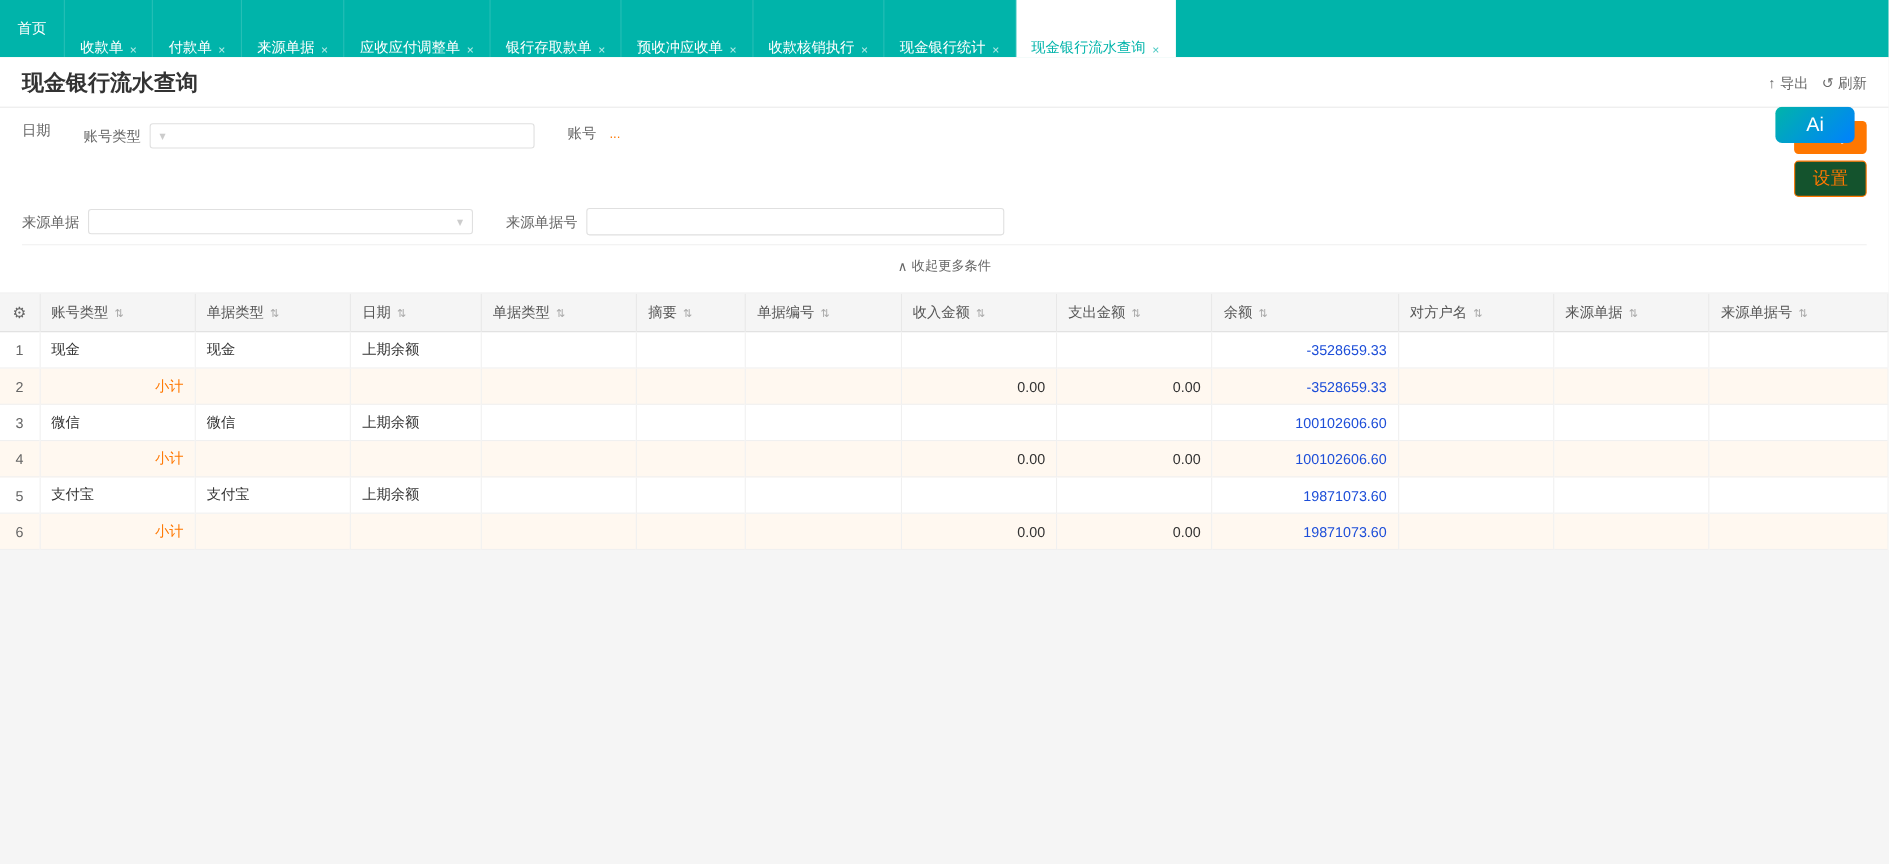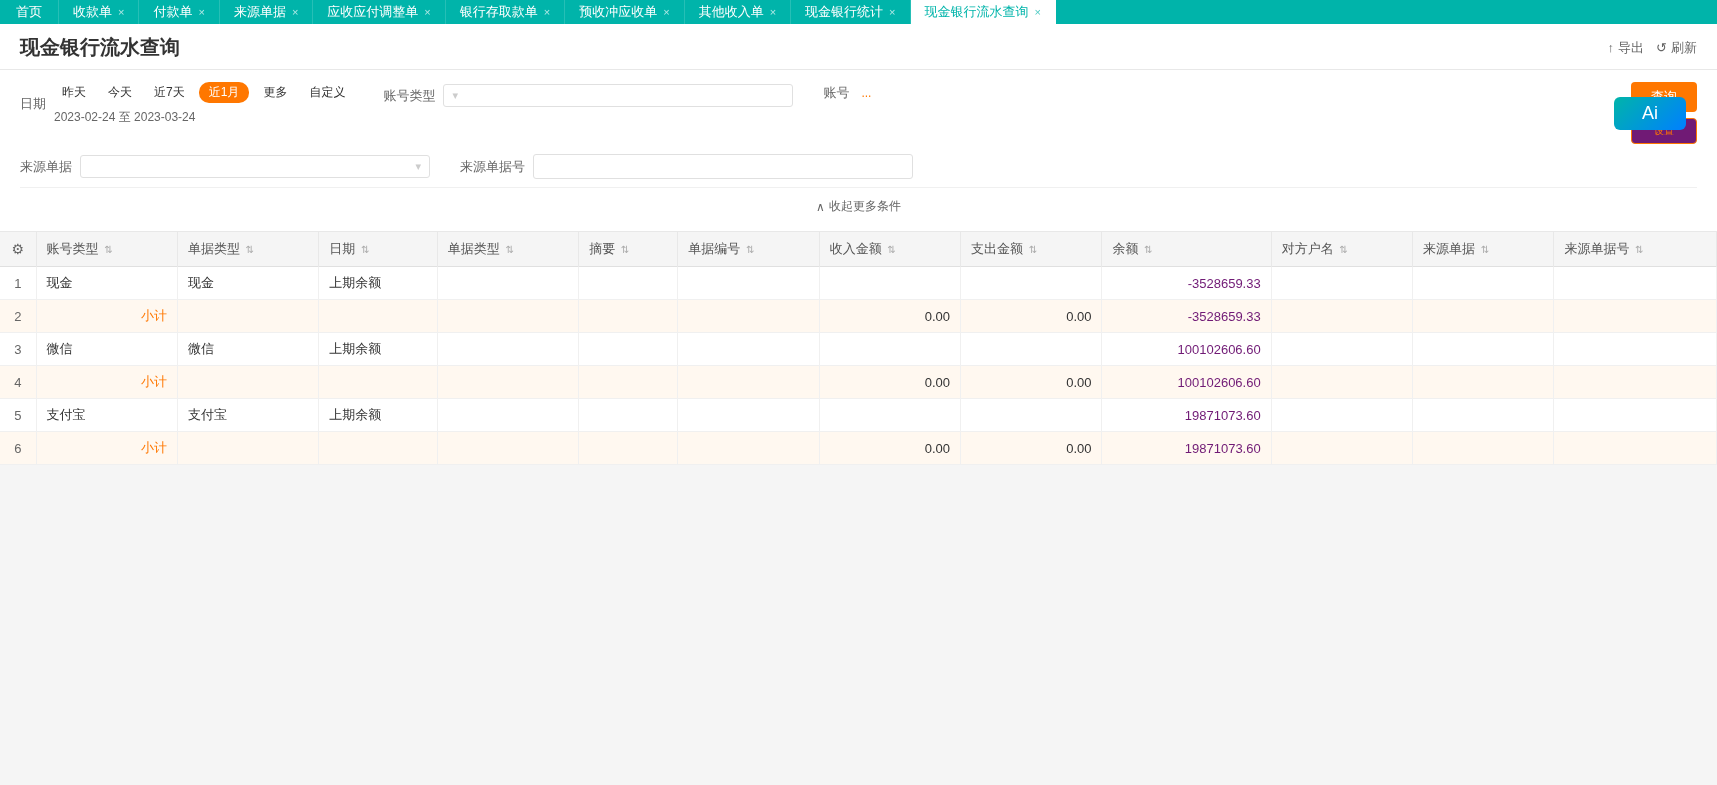--- a/index.html
+++ b/index.html
@@ -3,27 +3,27 @@
   <meta charset="utf-8">
   <style>
     * { box-sizing: border-box; margin: 0; padding: 0; }
     body { font-family: 'Microsoft YaHei', Arial, sans-serif; font-size: 13px; background: #f5f5f5; color: #333; }
 
     
     .top-nav {
       display: flex;
       align-items: center;
       background: #00b4aa;
-      height: 24px;
+      height: 52px;
       padding: 0 0;
       overflow: hidden;
     }
     .nav-item {
       display: flex;
-      align-items: center;
+      align-items: flex-end;
       padding: 0 14px;
       height: 100%;
       color: #fff;
       font-size: 13px;
       cursor: pointer;
       white-space: nowrap;
       border-right: 1px solid rgba(255,255,255,0.15);
     }
     .nav-item.active {
       background: #fff;
@@ -138,26 +138,26 @@
     .query-btn {
       background: #ff7700;
       color: #fff;
       border: none;
       border-radius: 4px;
       padding: 6px 20px;
       font-size: 13px;
       cursor: pointer;
     }
     .settings-btn {
-      background: #701a75;
+      background: #14532d;
       color: #ff7700;
       border: 1px solid #ff7700;
       border-radius: 4px;
       padding: 5px 16px;
-      font-size: 10px;
+      font-size: 16px;
       cursor: pointer;
     }
     .more-btn {
       color: #ff7700;
       font-size: 12px;
       cursor: pointer;
       padding: 2px 4px;
     }
     .collapse-btn {
       display: flex;
@@ -205,21 +205,21 @@
     }
     tbody tr.subtotal {
       background: #fff8f0;
     }
     tbody td {
       padding: 7px 10px;
       white-space: nowrap;
       border-right: 1px solid #f0f0f0;
     }
     .td-number { text-align: right; }
-    .td-orange { color: #701a75; margin-top: 24px; }
+    .td-orange { color: #1d4ed8; margin-top: 24px; }
     .td-index { color: #666; text-align: center; }
     .gear-col { width: 36px; text-align: center; }
     .gear-icon { color: #666; font-size: 14px; cursor: pointer; }
     .subtotal-label { color: #ff7700; text-align: right; }
 
     
     .ai-badge {
       position: fixed;
       top: 97px;
       right: 31px;
@@ -262,21 +262,21 @@
   </div>
   <div class="nav-item">
     <span>银行存取款单</span>
     <span class="close-x">×</span>
   </div>
   <div class="nav-item">
     <span>预收冲应收单</span>
     <span class="close-x">×</span>
   </div>
   <div class="nav-item">
-    <span>其他收入单</span>
+    <span>收款核销执行</span>
     <span class="close-x">×</span>
   </div>
   <div class="nav-item">
     <span>现金银行统计</span>
     <span class="close-x">×</span>
   </div>
   <div class="nav-item active">
     <span>现金银行流水查询</span>
     <span class="close-x">×</span>
   </div>
@@ -298,31 +298,20 @@
 
 <div class="filter-area">
   <div class="filter-main-row">
 
     <div style="flex:1; display:flex; flex-direction:column; gap:10px;">
 
       <div style="display:flex; align-items:flex-start; gap:30px;">
 
         <div class="filter-group">
           <span class="filter-label">日期</span>
-          <div style="display:flex; flex-direction:column; gap:2px;">
-            <div class="date-options">
-              <span class="date-btn">昨天</span>
-              <span class="date-btn">今天</span>
-              <span class="date-btn">近7天</span>
-              <span class="date-btn active">近1月</span>
-              <span class="date-btn">更多</span>
-              <span class="date-btn">自定义</span>
-            </div>
-            <span class="date-range">2023-02-24 至 2023-03-24</span>
-          </div>
         </div>
 
         <div class="filter-group" style="margin-top:2px;">
           <span class="filter-label">账号类型</span>
           <div class="filter-select filter-select-wide">
             <span style="color:#ccc; font-size:11px;">▾</span>
           </div>
         </div>
 
         <div class="filter-group" style="margin-top:2px;">

